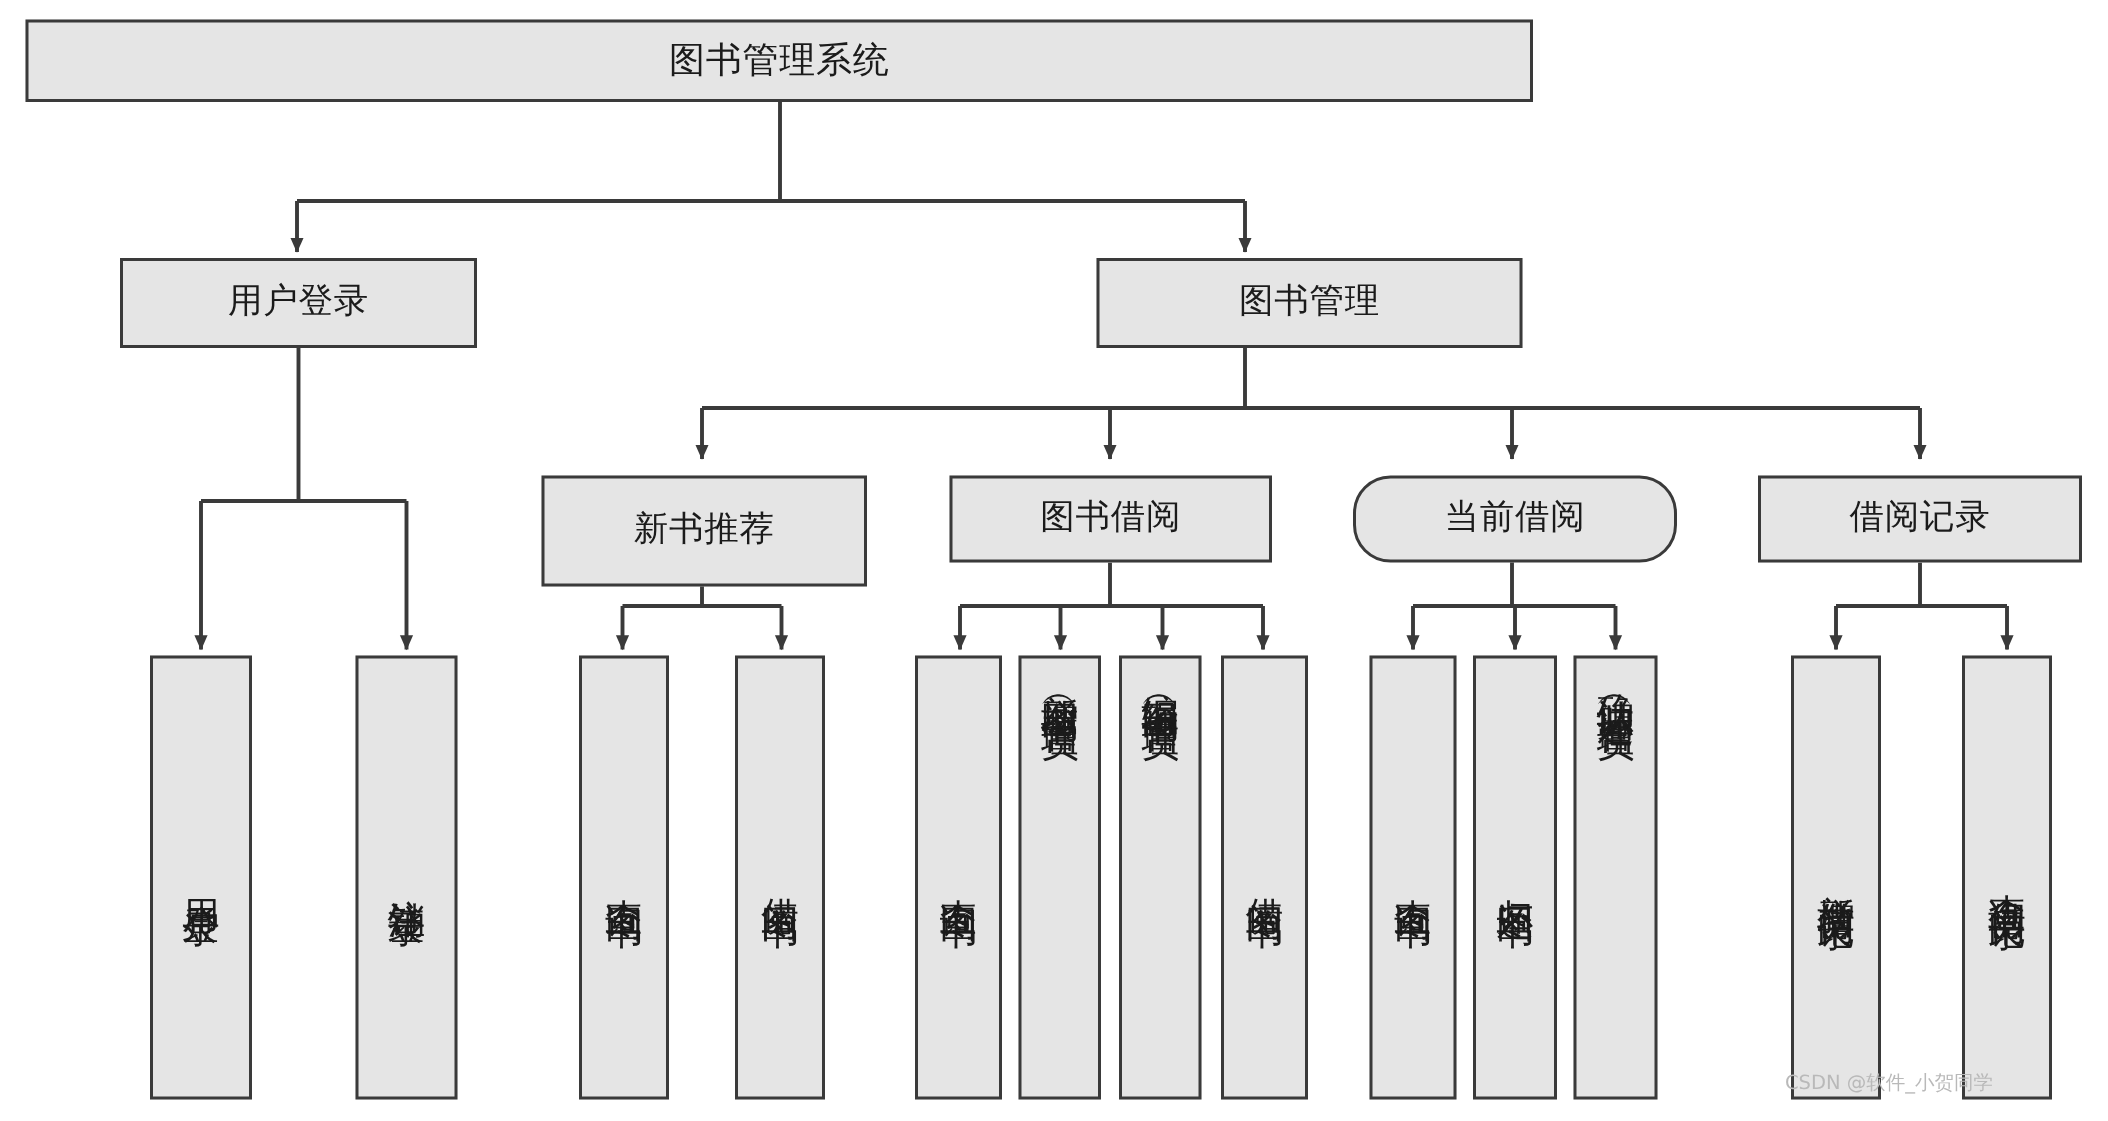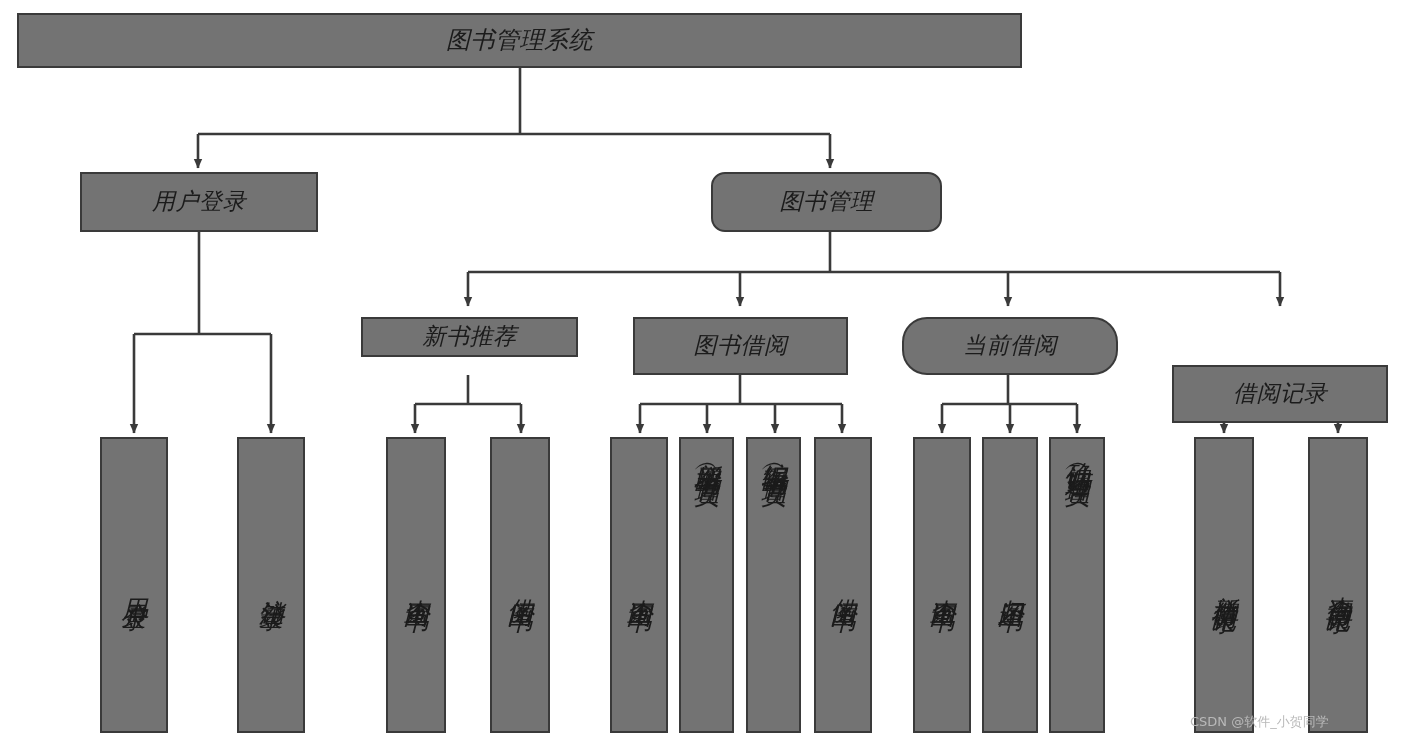--- a/index.html
+++ b/index.html
@@ -22,28 +22,27 @@
     position: absolute;
     left: 0;
     top: 0;
     width: 1405px;
     height: 747px;
     pointer-events: none;
   }
   .node {
     position: absolute;
     box-sizing: border-box;
-    background: #737373;
+    background: #e5e5e5;
     border: 2.5px solid #3a3a3a;
     display: flex;
     align-items: center;
     justify-content: center;
     color: #1b1b1b;
     z-index: 2;
-    font-style: italic;
   }
   .node .label {
     display: block;
     text-align: center;
     line-height: 1.18;
     letter-spacing: 0.5px;
   }
   
   .node.horiz .label {
     font-size: 23px;
@@ -137,37 +136,37 @@
   </svg>
 
   <div class="node horiz root" style="left:17px; top:13px; width:1005px; height:55px;">
     <span class="label">图书管理系统</span>
   </div>
 
   <div class="node horiz" style="left:80px; top:172px; width:238px; height:60px;">
     <span class="label">用户登录</span>
   </div>
 
-  <div class="node horiz" style="left:711px; top:172px; width:231px; height:60px;border-radius:14px;">
+  <div class="node horiz" style="left:731px; top:172px; width:284px; height:60px;">
     <span class="label">图书管理</span>
   </div>
 
-  <div class="node horiz" style="left:361px; top:317px; width:217px; height:40px;">
+  <div class="node horiz" style="left:361px; top:317px; width:217px; height:74px;">
     <span class="label">新书推荐</span>
   </div>
 
   <div class="node horiz" style="left:633px; top:317px; width:215px; height:58px;">
     <span class="label">图书借阅</span>
   </div>
 
   <div class="node horiz" style="left:902px; top:317px; width:216px; height:58px;border-radius:25px;">
     <span class="label">当前借阅</span>
   </div>
 
-  <div class="node horiz" style="left:1172px; top:317px; width:216px; height:58px;margin-top:48px;">
+  <div class="node horiz" style="left:1172px; top:317px; width:216px; height:58px;">
     <span class="label">借阅记录</span>
   </div>
 
   <div class="node vert center" style="left:100px; top:437px; width:68px; height:296px;">
     <span class="label">用户登录</span>
   </div>
 
   <div class="node vert center" style="left:237px; top:437px; width:68px; height:296px;">
     <span class="label">注销登录</span>
   </div>

